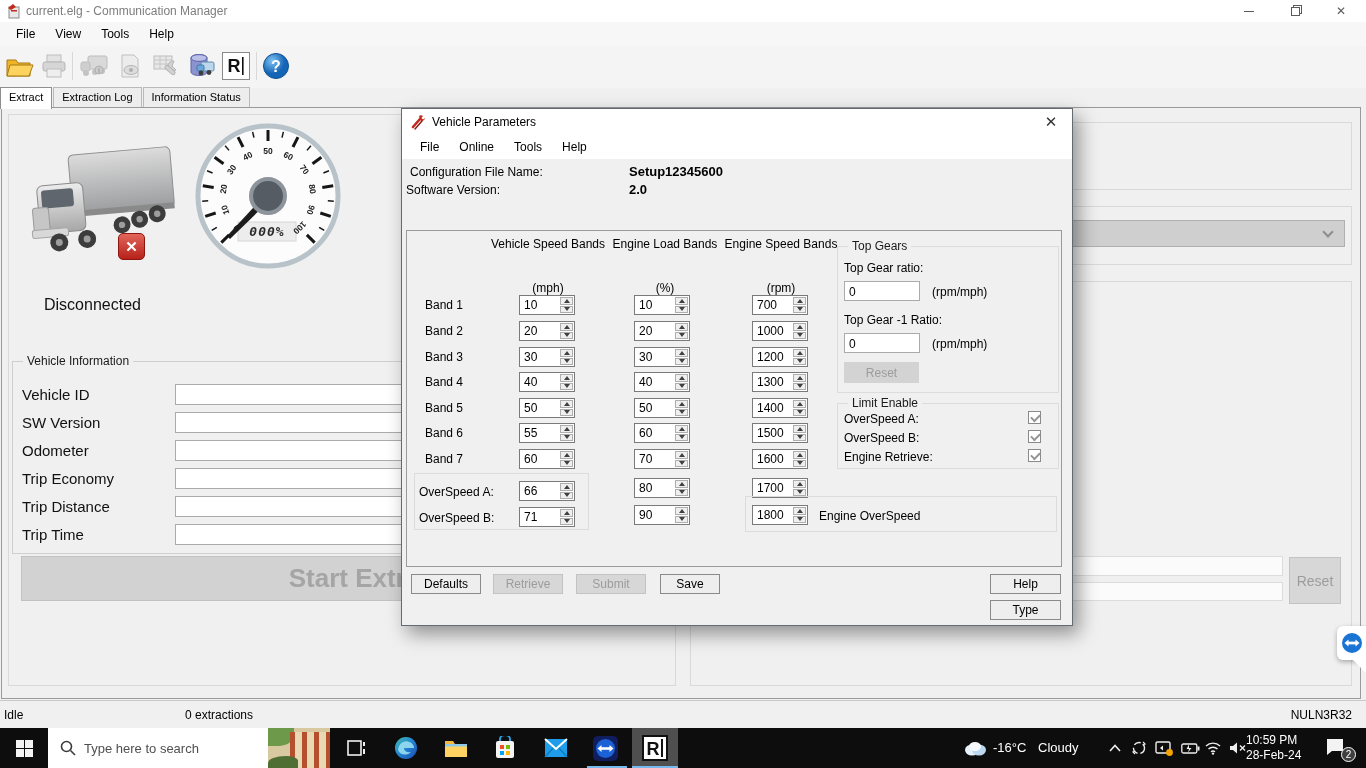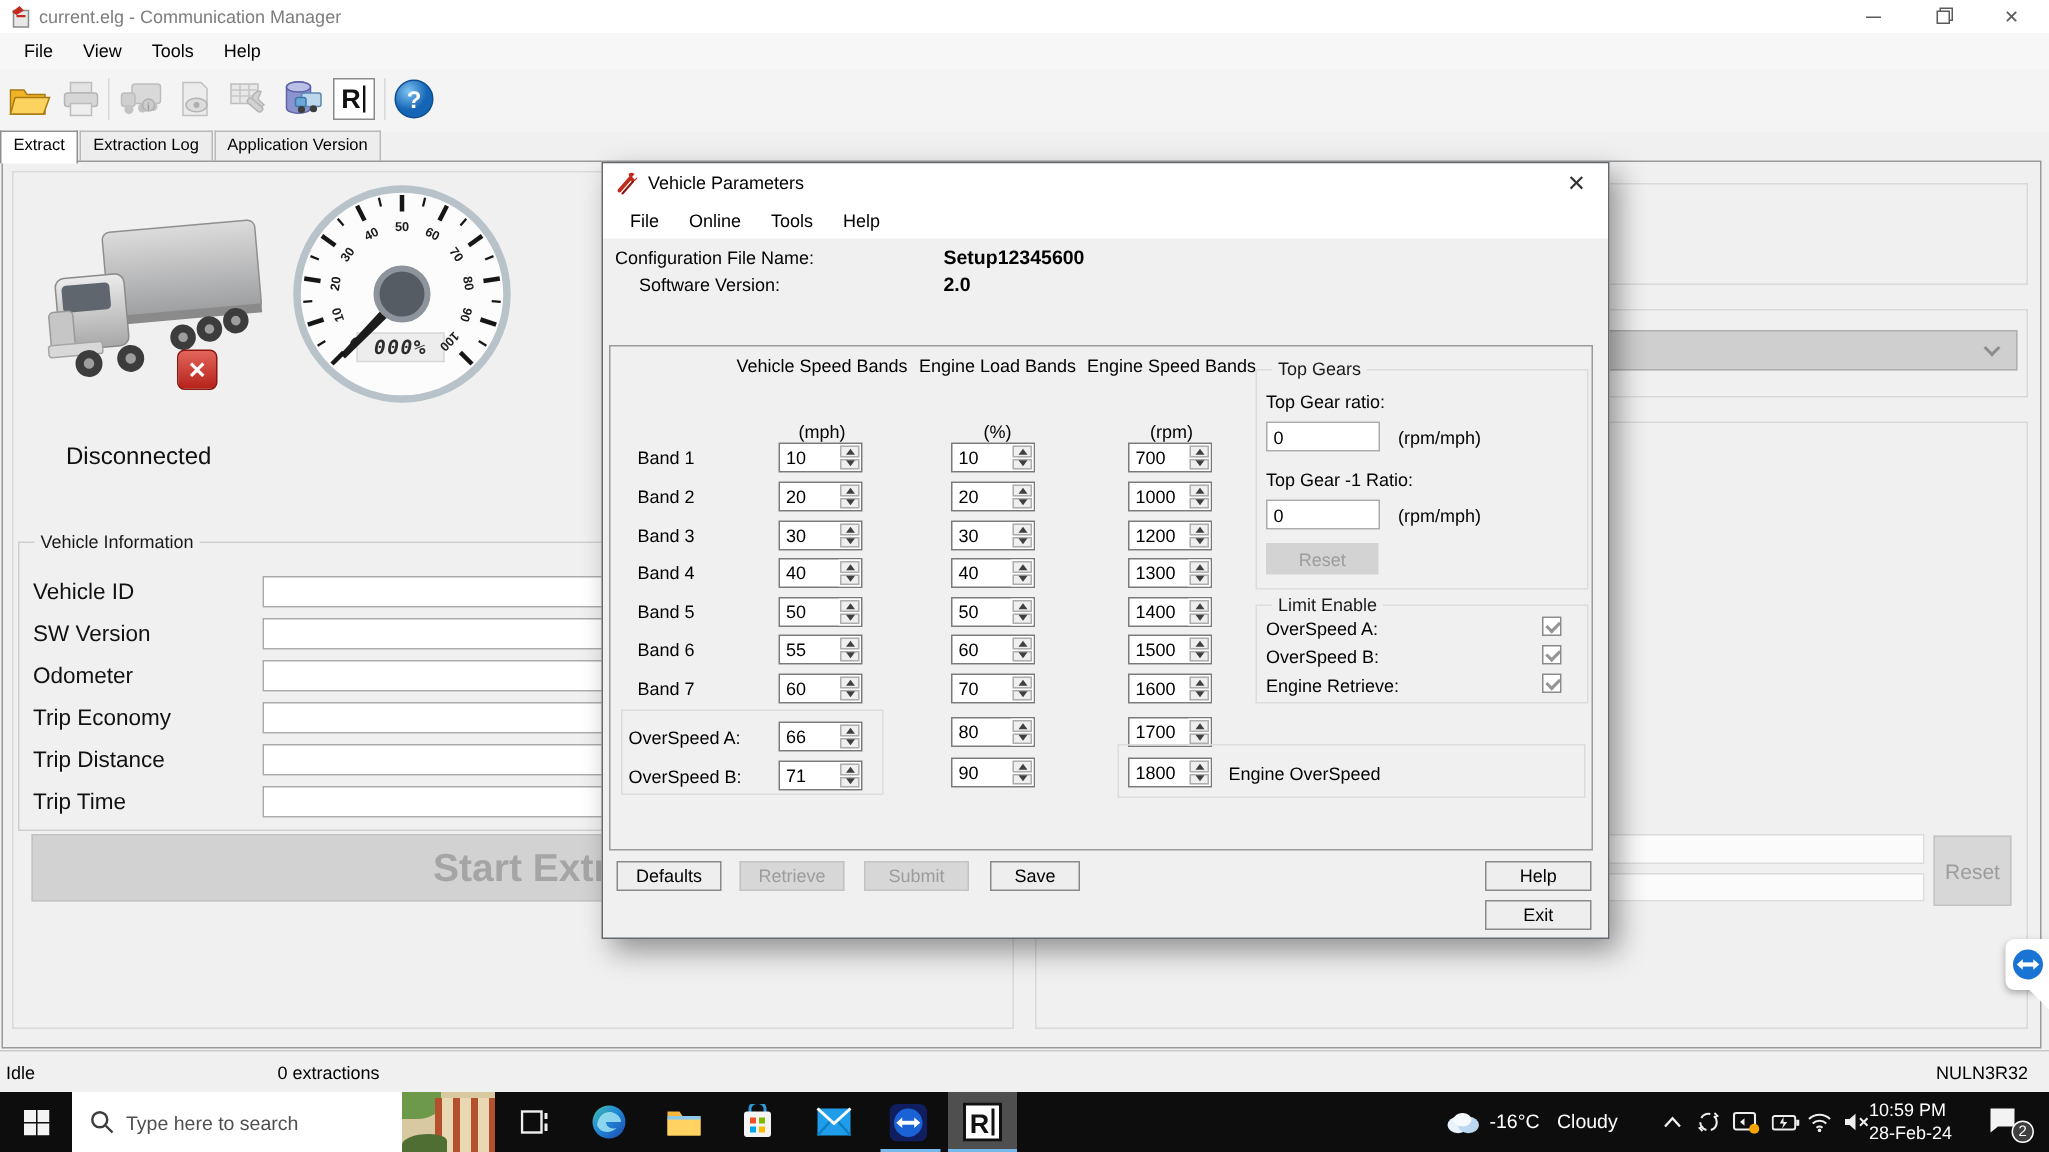--- a/index.html
+++ b/index.html
@@ -172,21 +172,21 @@
         </radialGradient>
       </defs>
     <circle cx="14" cy="14" r="12.5" fill="url(#hg)" stroke="#0d4e91"></circle>
     <text x="14" y="20" font-size="16" font-weight="bold" text-anchor="middle" fill="#fff">?</text>
   </svg>
 </div>
 
 <div class="abs maintabs">
   <div class="mtab active">Extract</div>
   <div class="mtab">Extraction Log</div>
-  <div class="mtab">Application Version</div>
+  <div class="mtab">Information Status</div>
 </div>
 
 <div class="abs content"></div>
 
 <div class="gb" style="left:8px;top:114px;width:668px;height:572px"></div>
 
 <svg class="abs" style="left:28px;top:138px" width="160" height="128" viewBox="0 0 160 128">
   <defs>
     <linearGradient id="trg" x1="0" y1="0" x2="0" y2="1">
         <stop offset="0%" stop-color="#dcdcdc"></stop>
@@ -303,21 +303,21 @@
   </div>
   <div class="abs dlg-menu">
     <span>File</span>
     <span>Online</span>
     <span>Tools</span>
     <span>Help</span>
   </div>
 
   <div class="abs" style="left:8px;top:56px">Configuration File Name:</div>
   <div class="abs" style="left:227px;top:55px;font-weight:bold;font-size:13px">Setup12345600</div>
-  <div class="abs" style="left:24px;top:74px">Software Version:</div>
+  <div class="abs" style="left:4px;top:74px">Software Version:</div>
   <div class="abs" style="left:227px;top:73px;font-weight:bold;font-size:13px">2.0</div>
 
 
   <div class="abs dpanel">
     <div class="colhdr" style="left:141px;top:6px">Vehicle Speed Bands</div>
     <div class="colhdr" style="left:258px;top:6px">Engine Load Bands</div>
     <div class="colhdr" style="left:374px;top:6px">Engine Speed Bands</div>
     <div class="colhdr" style="left:141px;top:50px">(mph)</div>
     <div class="colhdr" style="left:258px;top:50px">(%)</div>
     <div class="colhdr" style="left:374px;top:50px">(rpm)</div>
@@ -556,21 +556,21 @@
       <div class="pl" style="left:6px;top:46px">Engine Retrieve:</div>
       <div class="cb" style="left:190px;top:45px"></div>
     </div>
   </div>
 
   <div class="btn" style="left:9px;top:465px;width:70px;height:20px">Defaults</div>
   <div class="btn dis" style="left:91px;top:465px;width:70px;height:20px">Retrieve</div>
   <div class="btn dis" style="left:174px;top:465px;width:70px;height:20px">Submit</div>
   <div class="btn" style="left:258px;top:465px;width:60px;height:20px">Save</div>
   <div class="btn" style="left:588px;top:465px;width:71px;height:20px">Help</div>
-  <div class="btn" style="left:588px;top:491px;width:71px;height:20px">Exit</div>
+  <div class="btn" style="left:588px;top:491px;width:71px;height:20px">Type</div>
 </div>
 
 <div class="abs tvflag">
   <svg width="22" height="22" viewBox="0 0 22 22">
     <circle cx="11" cy="11" r="10" fill="#1a74d4"></circle>
     <path d="M3.5 11 L7.5 7.5 L7.5 14.5 Z M18.5 11 L14.5 7.5 L14.5 14.5 Z" fill="#fff"></path>
     <rect x="7" y="9.6" width="8" height="2.8" fill="#fff"></rect>
   </svg>
 </div>
 

